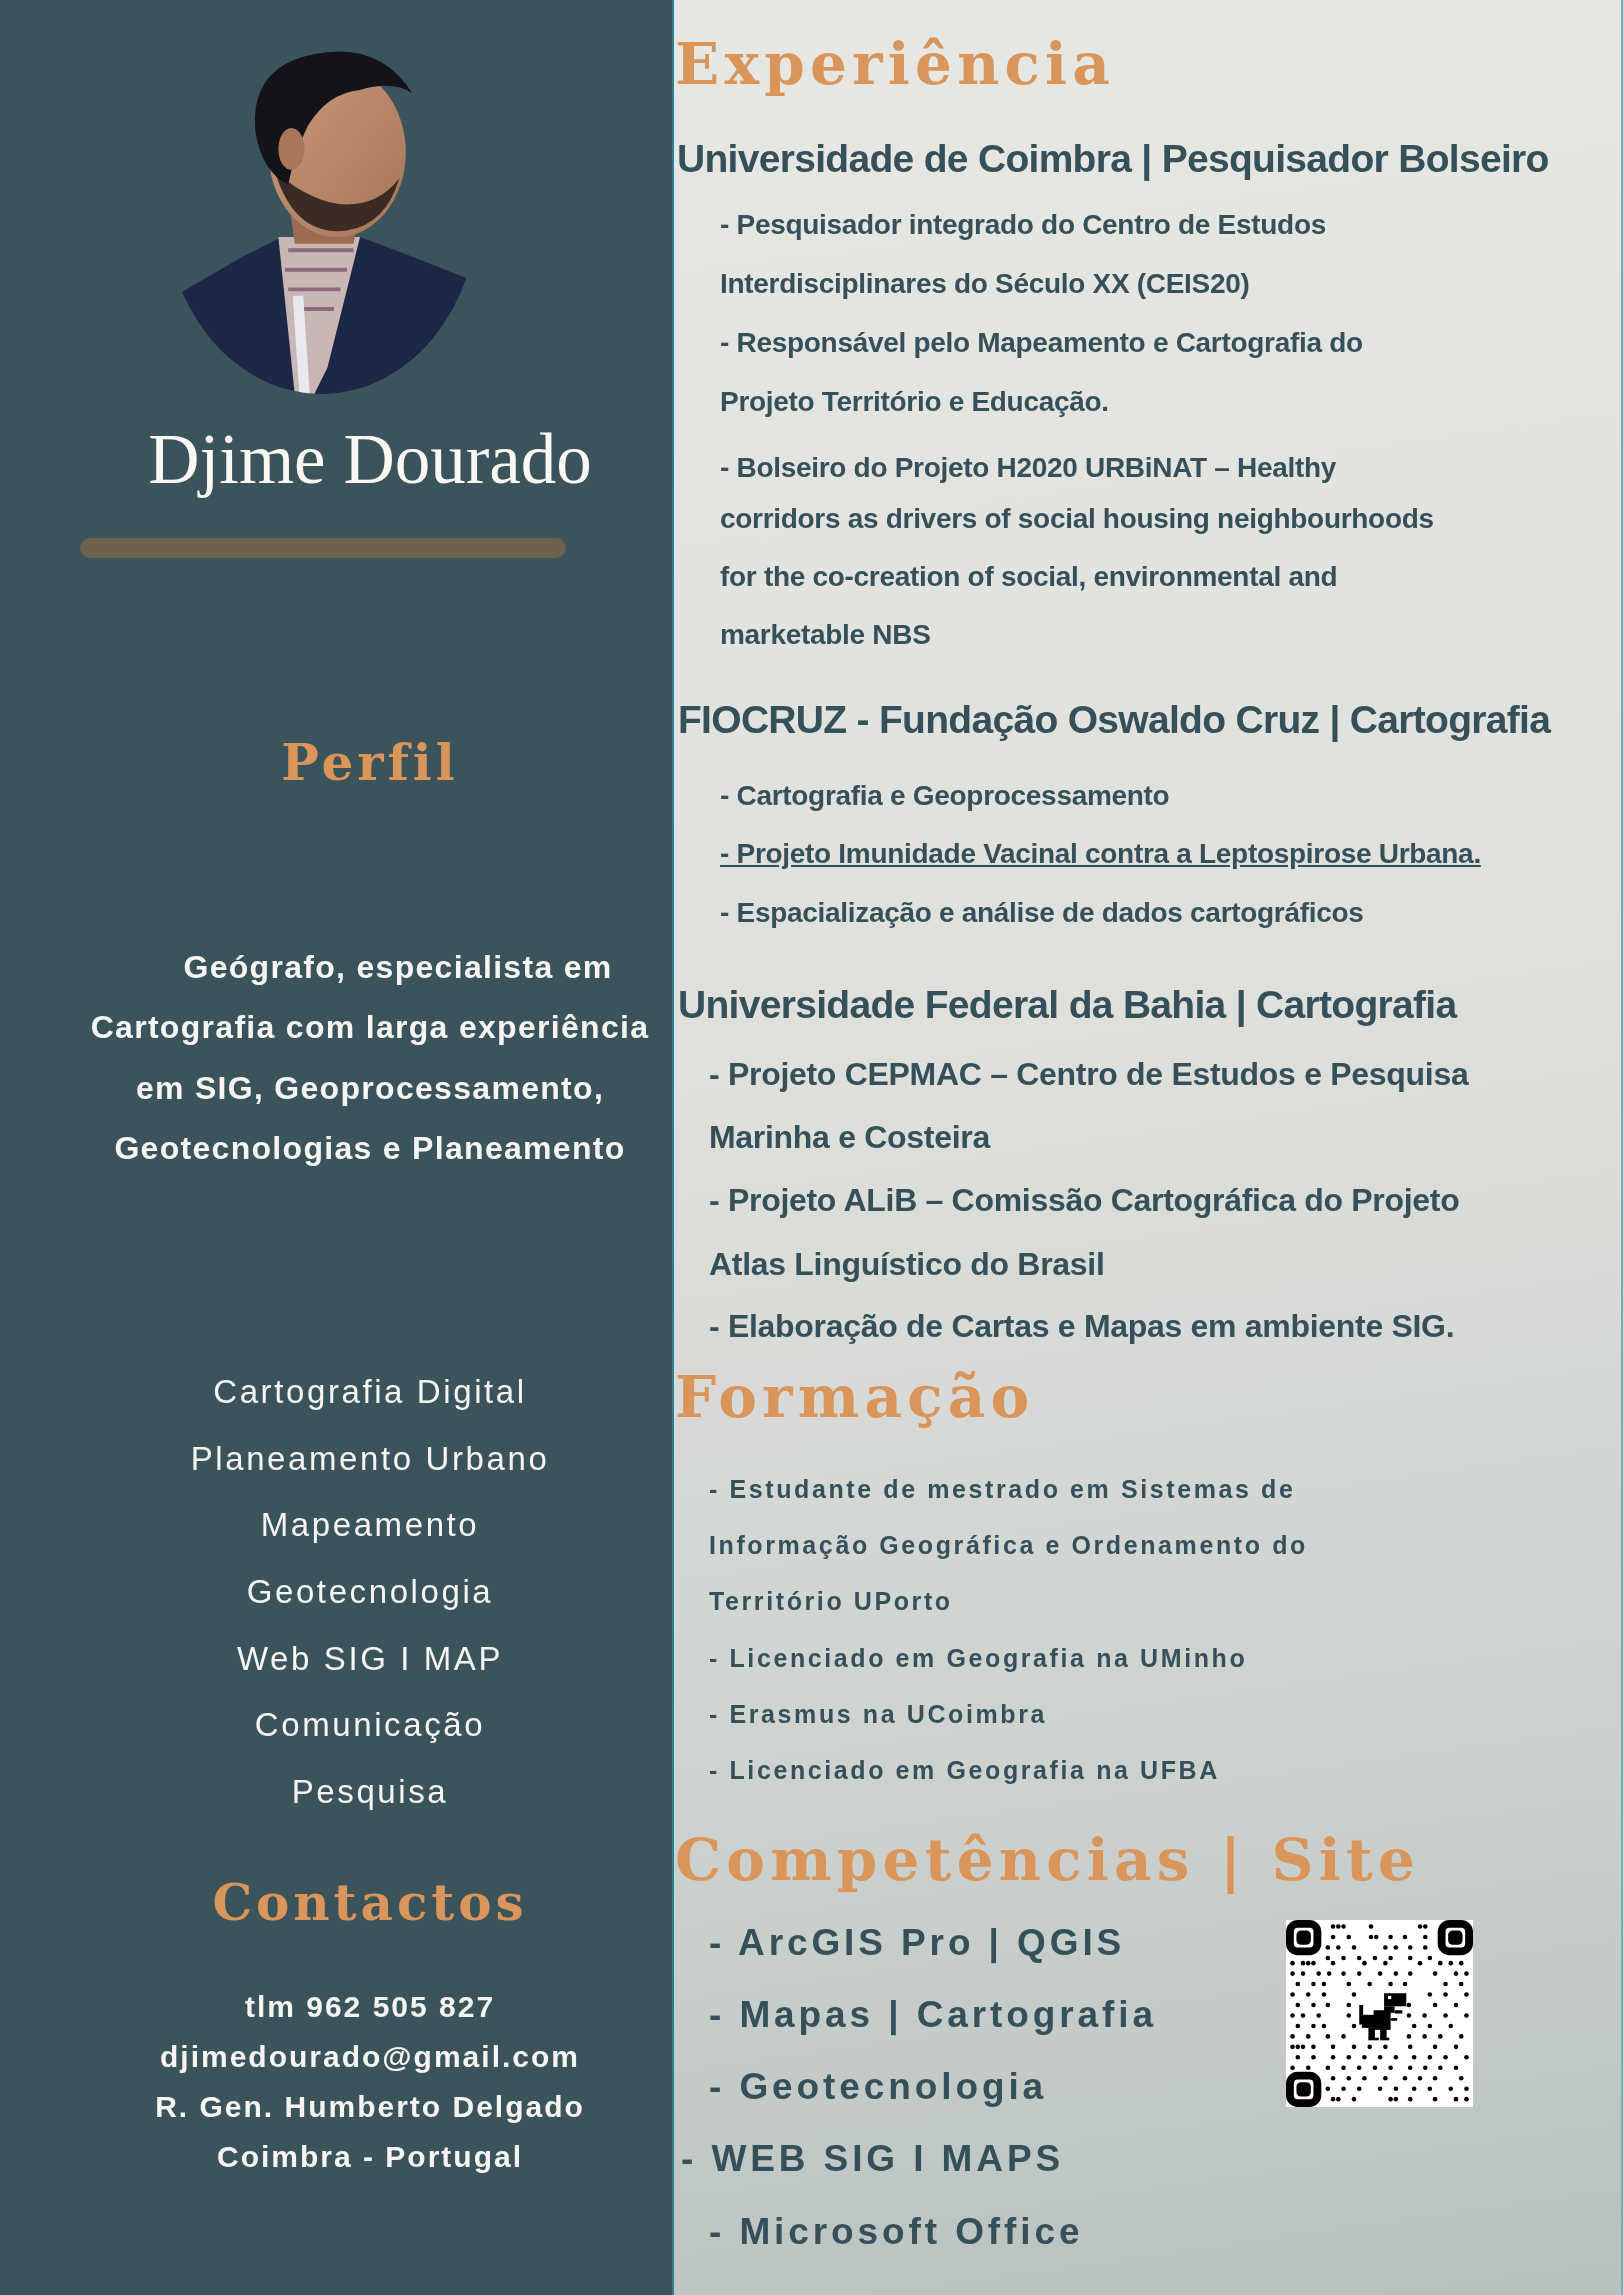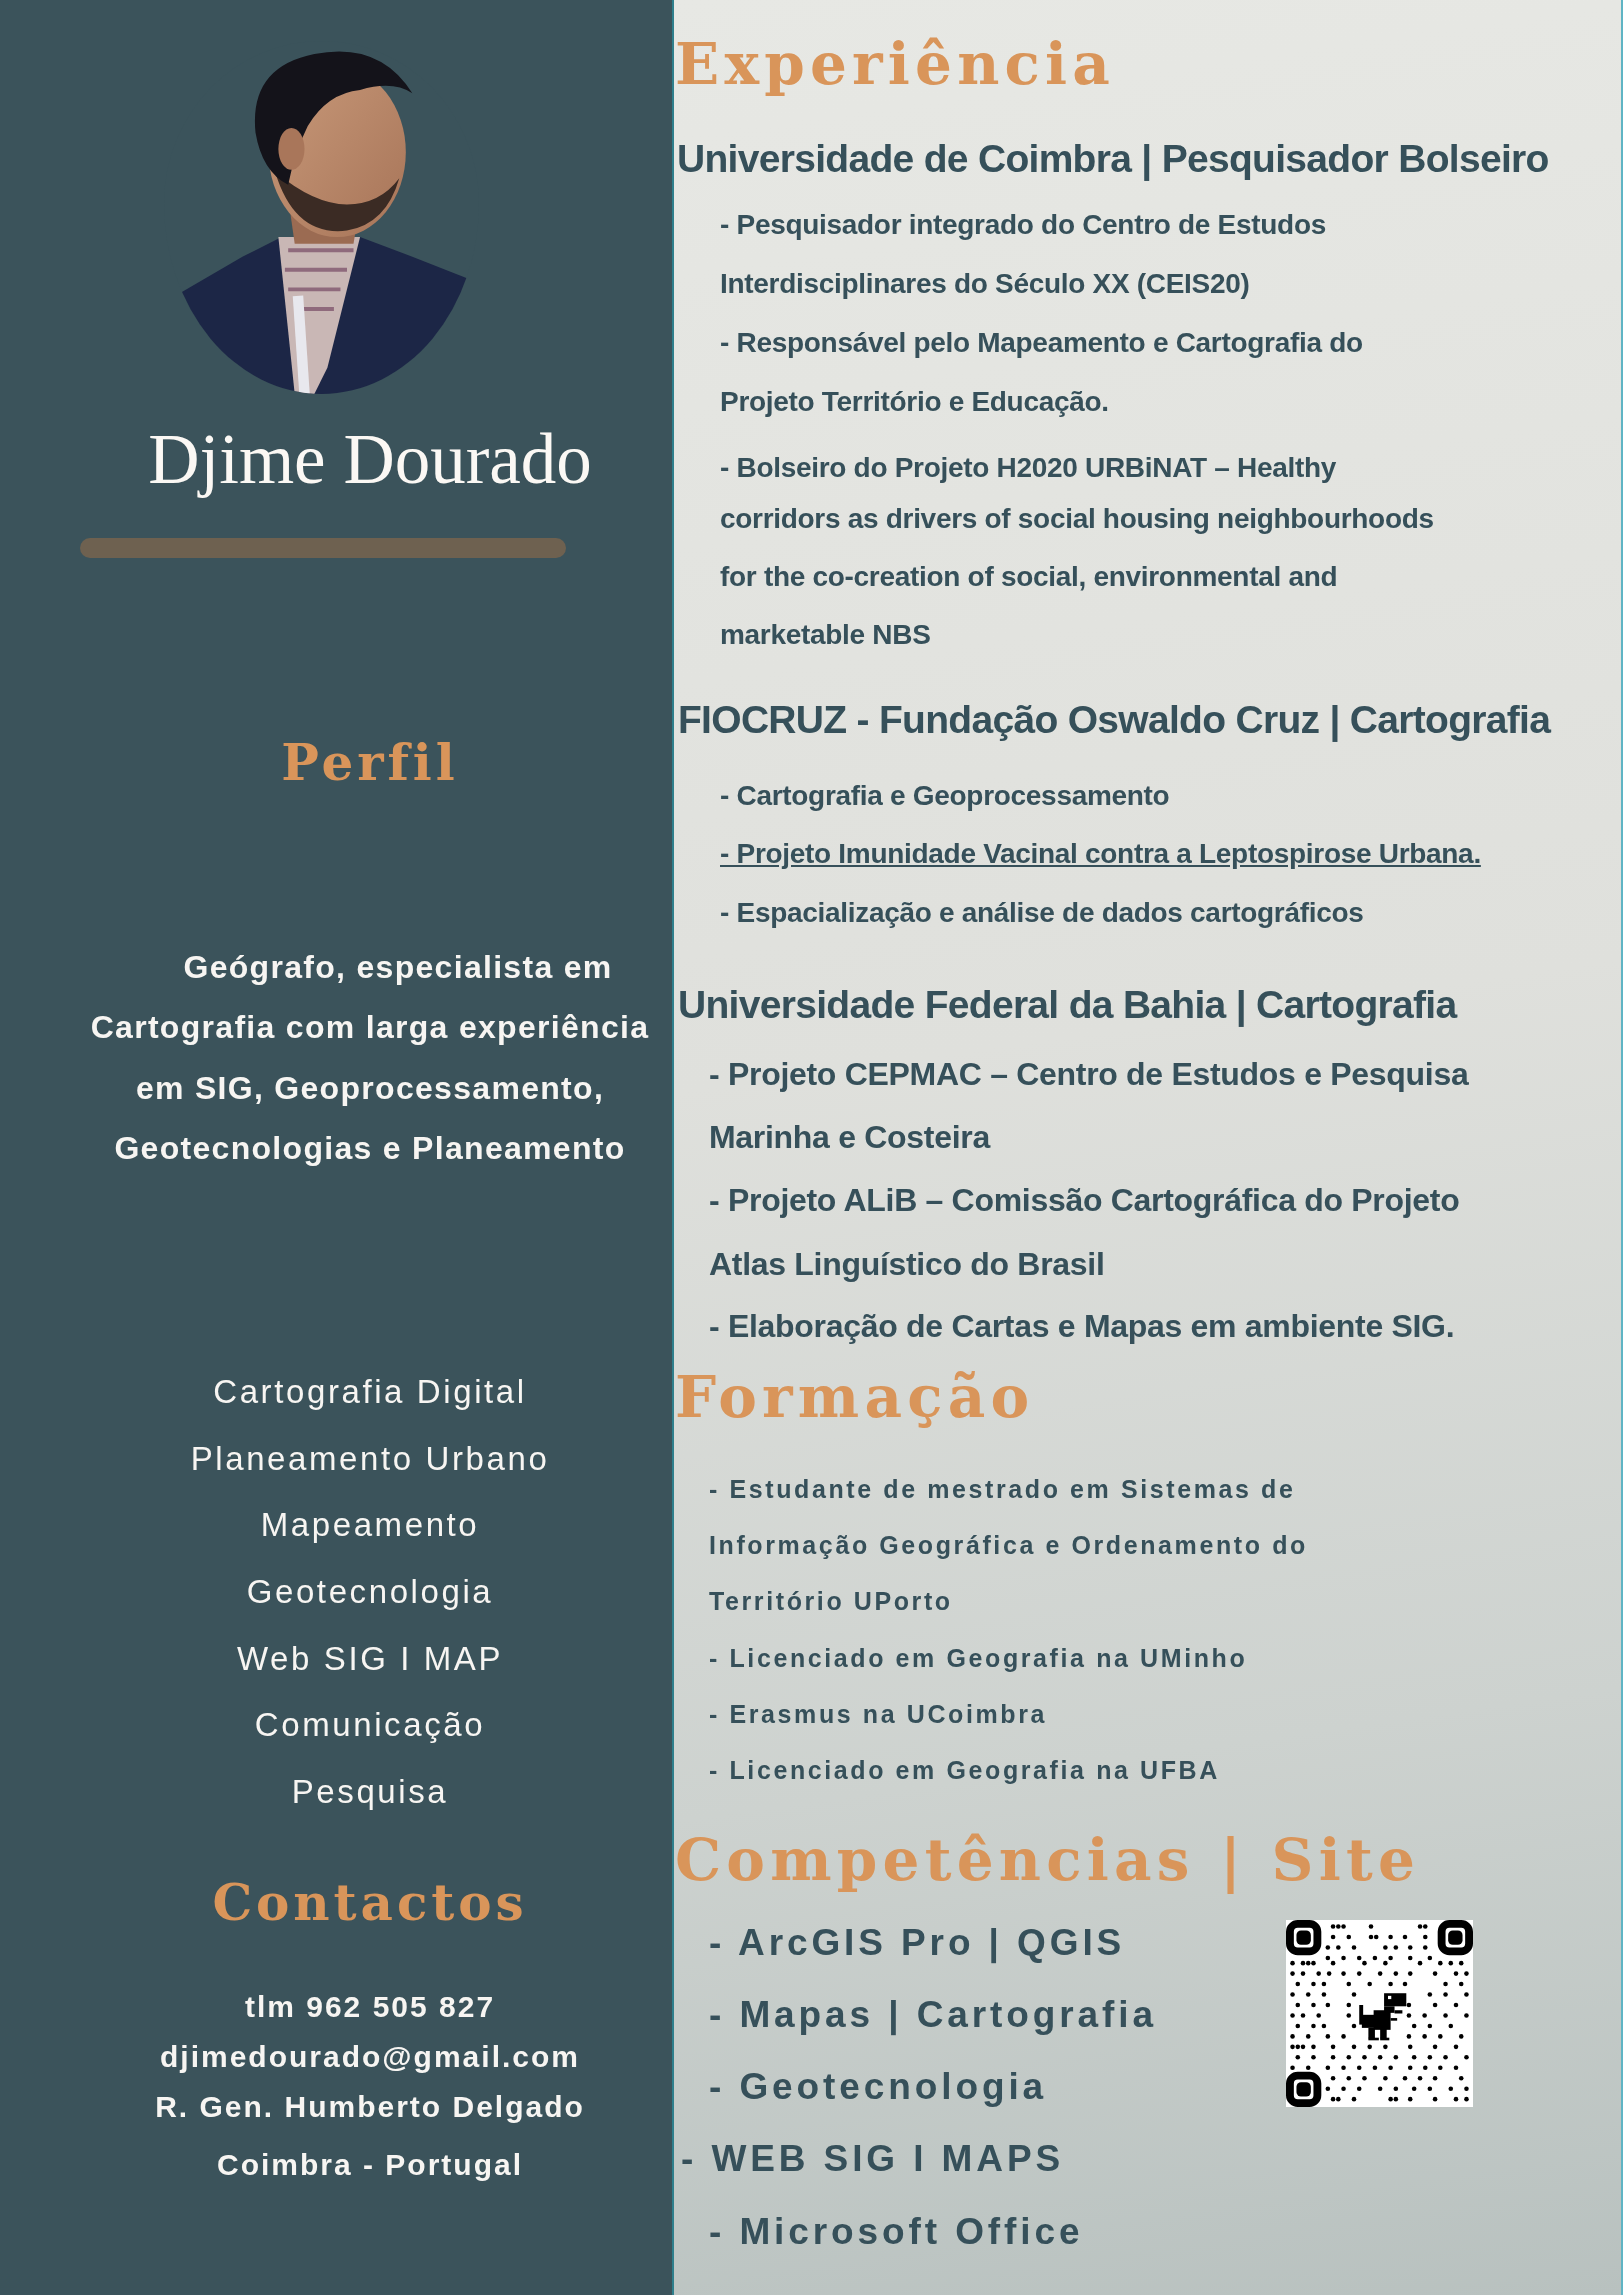--- a/index.html
+++ b/index.html
@@ -109,21 +109,21 @@
   <div class="abs center white-text skill" style="top:1573px;">Geotecnologia</div>
   <div class="abs center white-text skill" style="top:1640px;">Web SIG I MAP</div>
   <div class="abs center white-text skill" style="top:1706px;">Comunicação</div>
   <div class="abs center white-text skill" style="top:1773px;">Pesquisa</div>
 
   <div class="abs center serif section-title-left" style="top:1873px;">Contactos</div>
 
   <div class="abs center white-text contact" style="top:1990px;">tlm 962 505 827</div>
   <div class="abs center white-text contact" style="top:2040px;">djimedourado@gmail.com</div>
   <div class="abs center white-text contact" style="top:2090px;">R. Gen. Humberto Delgado</div>
-  <div class="abs center white-text contact" style="top:2140px;margin-top:8px;">Coimbra - Portugal</div>
+  <div class="abs center white-text contact" style="top:2140px;">Coimbra - Portugal</div>
 </div>
 
 <div class="right"></div>
 
 <div class="abs r-title" style="left:675px; top:29.5px;">Experiência</div>
 
 <div class="abs job-title" style="left:677px; top:137px;">Universidade de Coimbra | Pesquisador Bolseiro</div>
 <div class="abs bullet-s" style="left:720px; top:209px;">- Pesquisador integrado do Centro de Estudos</div>
 <div class="abs bullet-s" style="left:720px; top:268px;">Interdisciplinares do Século XX (CEIS20)</div>
 <div class="abs bullet-s" style="left:720px; top:327px;">- Responsável pelo Mapeamento e Cartografia do</div>

